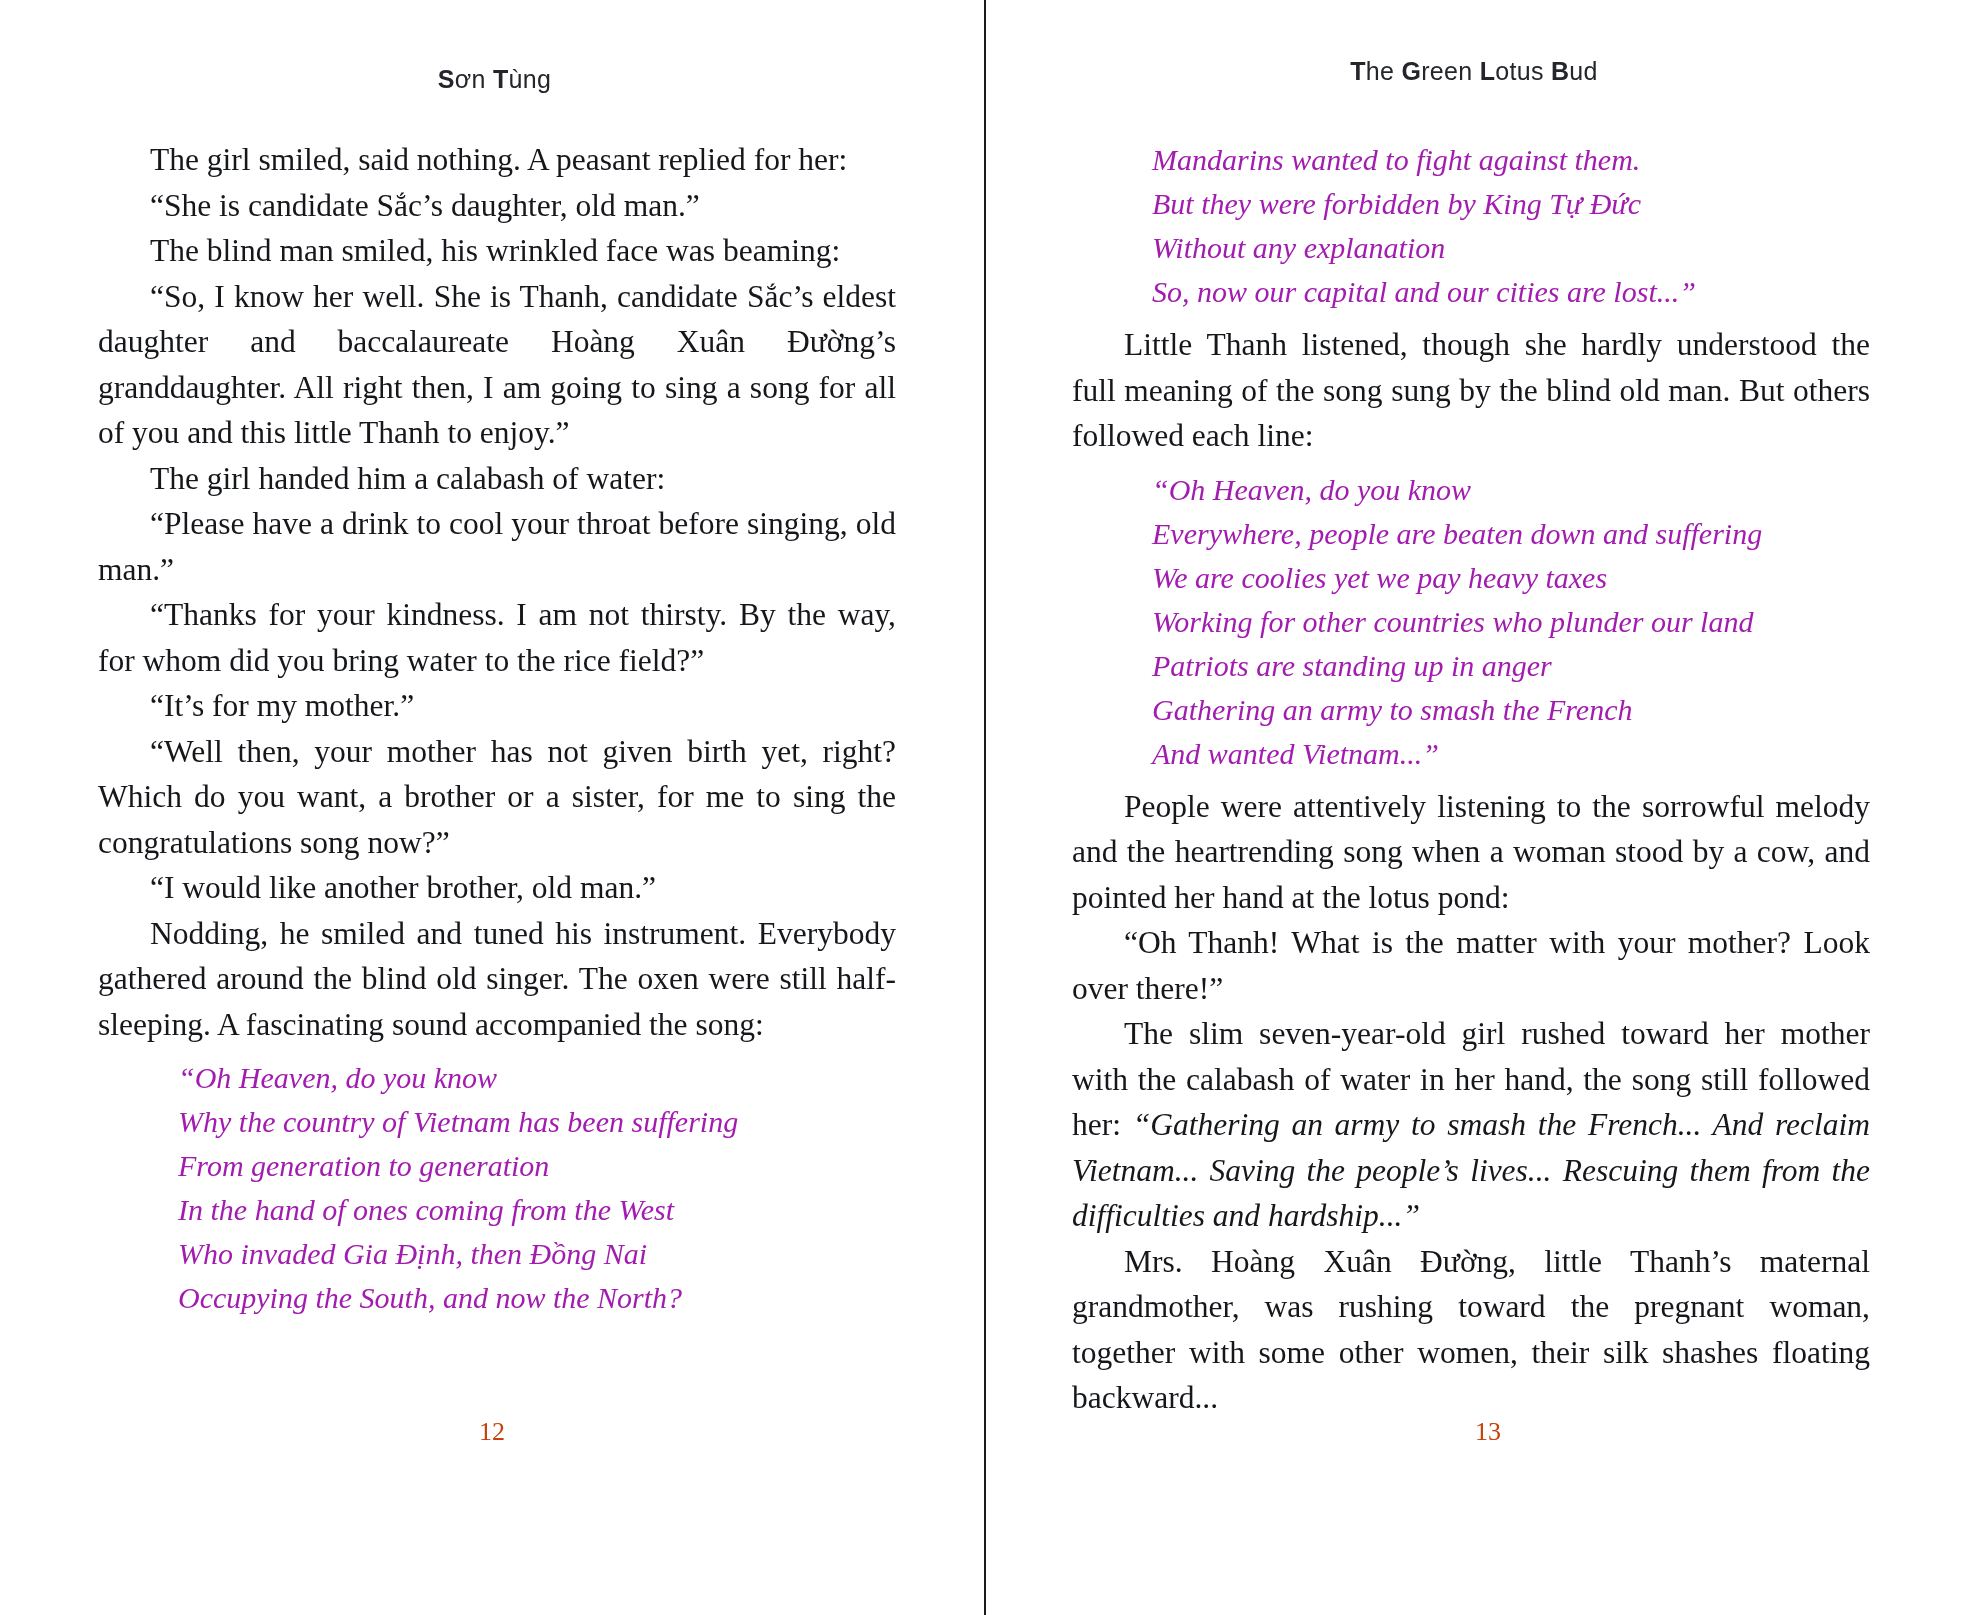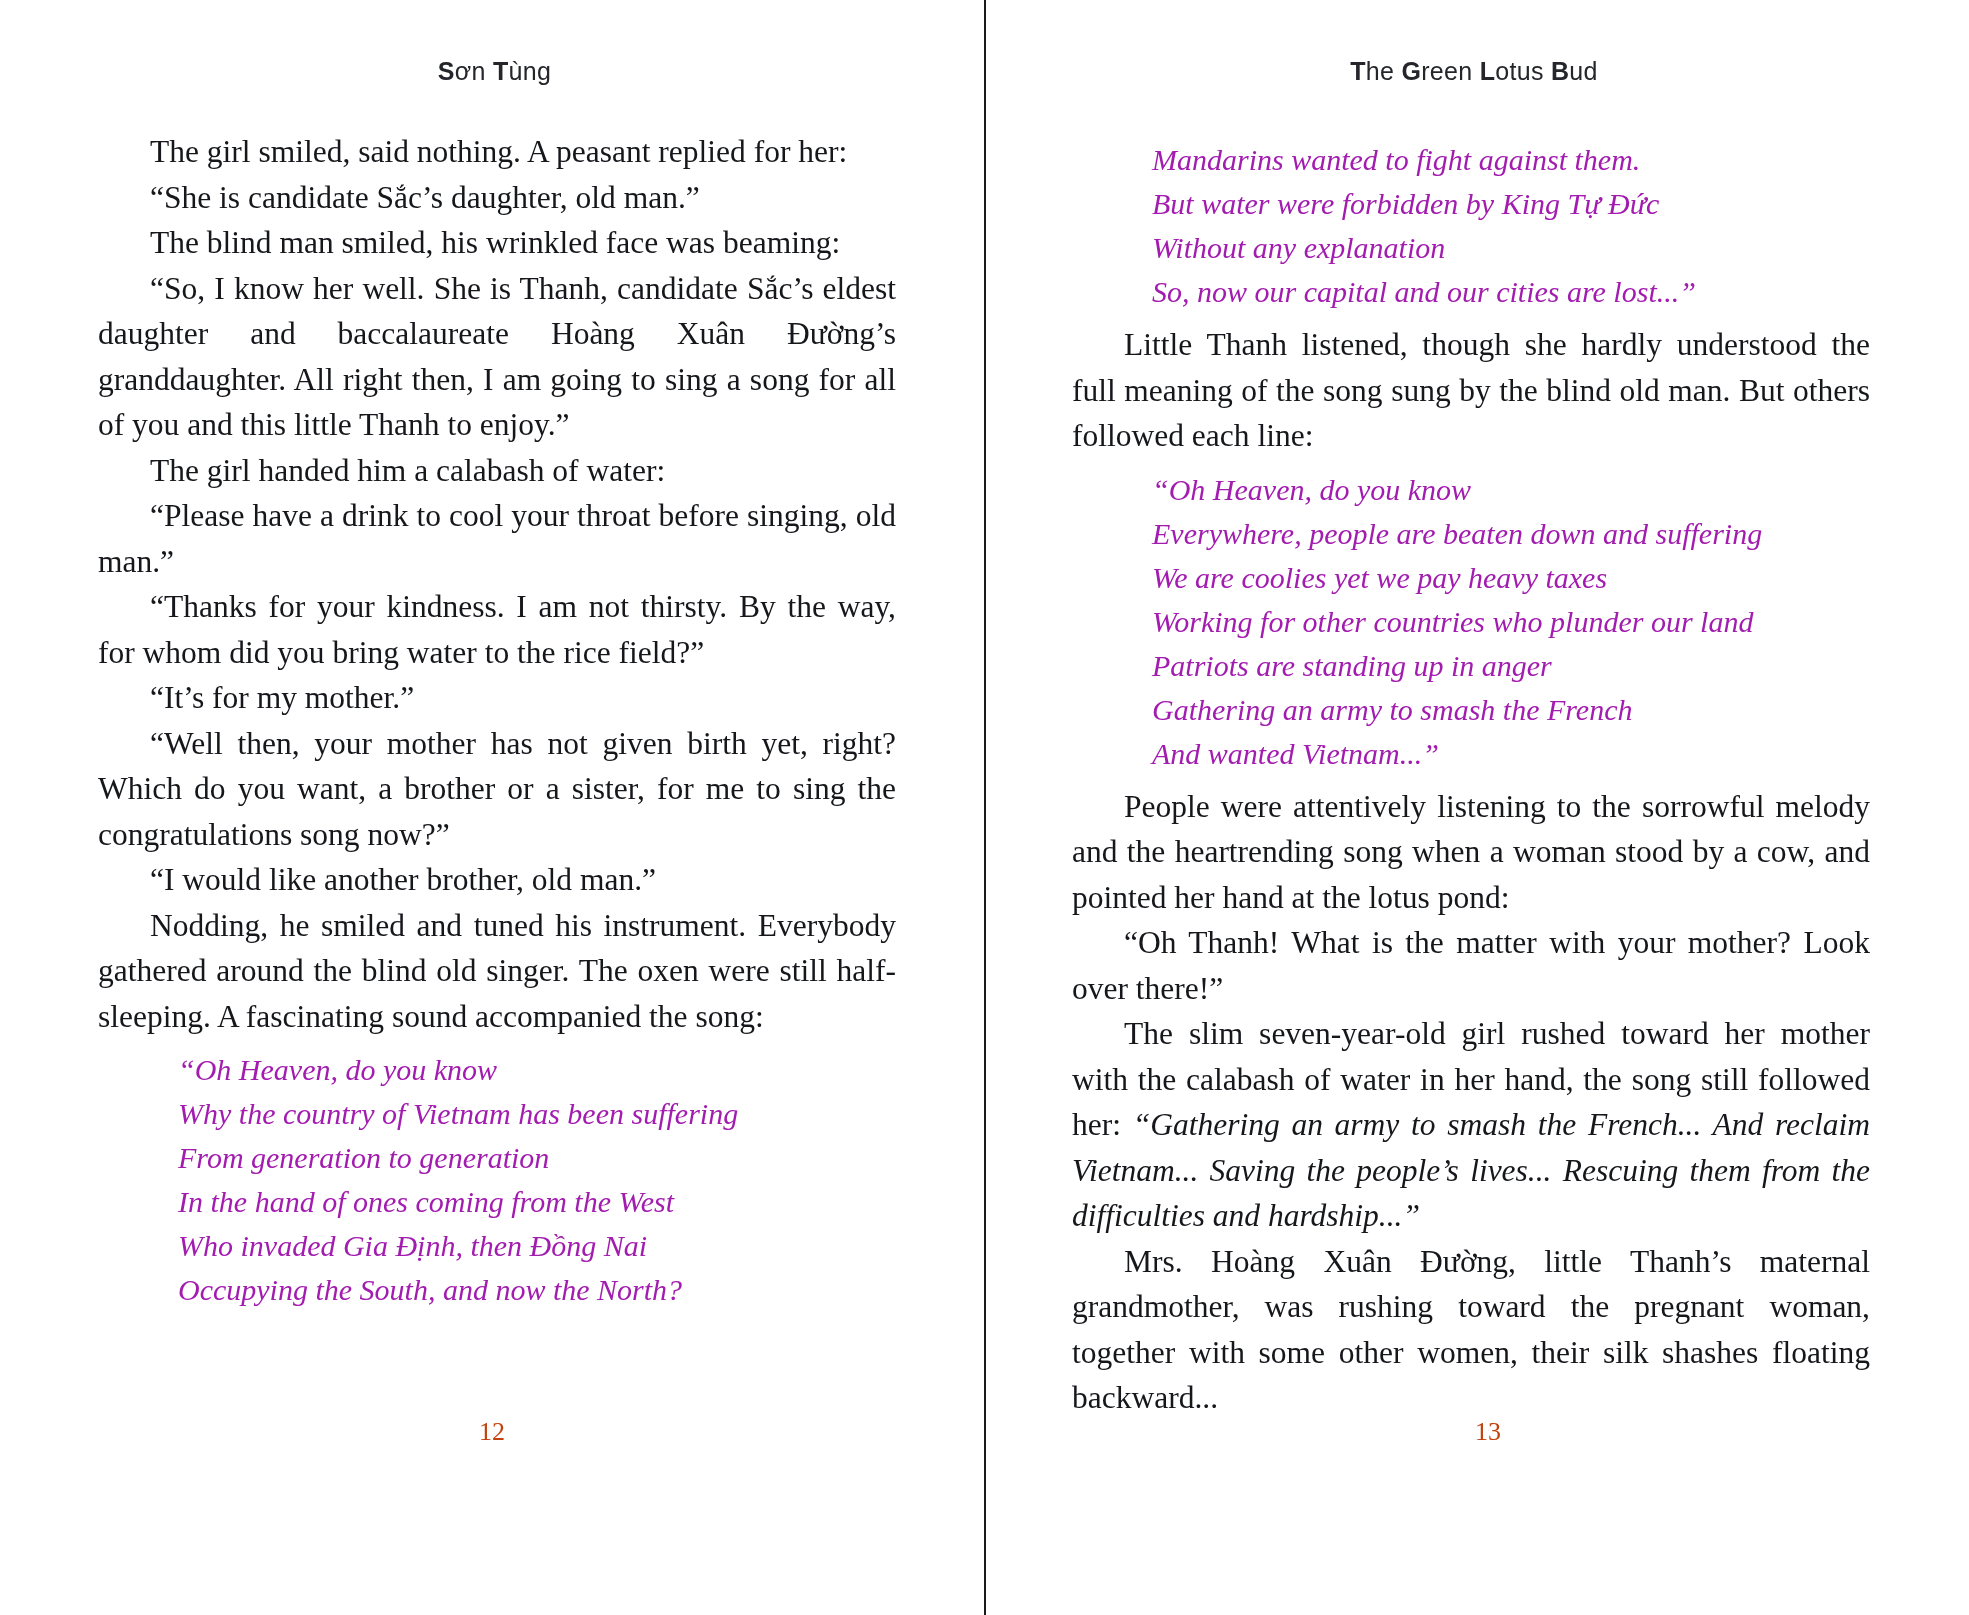--- a/index.html
+++ b/index.html
@@ -25,21 +25,21 @@
     left: 984px;
     width: 2px;
     background: #1a1a1a;
   }
   .page {
     position: relative;
     width: 984px;
     height: 1615px;
     box-sizing: border-box;
   }
-  .page-left  { padding: 0 88px 0 98px; }
+  .page-left  { padding: 8px 88px 0 98px; }
   .page-right { padding: 0 98px 0 88px; }
 
   .running-head {
     font-family: "Liberation Sans", "DejaVu Sans", sans-serif;
     font-size: 25px;
     letter-spacing: 0.3px;
     color: #24262b;
     padding-top: 57px;
     height: 34px;
   }
@@ -126,21 +126,21 @@
   </div>
 
   <div class="gutter-rule"></div>
 
   <div class="page page-right">
     <div class="running-head rh-right"><span><span class="cap">T</span>he</span> <span><span class="cap">G</span>reen</span> <span><span class="cap">L</span>otus</span> <span><span class="cap">B</span>ud</span></div>
     <div class="body-col">
         <div class="spacer-xs"></div>
         <div class="verse">
           <div class="verse-line">Mandarins wanted to fight against them.</div>
-          <div class="verse-line">But water were forbidden by King Tự Đức</div>
+          <div class="verse-line">But they were forbidden by King Tự Đức</div>
           <div class="verse-line">Without any explanation</div>
           <div class="verse-line">So, now our capital and our cities are lost...”</div>
         </div>
         <div class="spacer-sm"></div>
         <p class="para last-line-natural">Little Thanh listened, though she hardly understood the full meaning of the song sung by the blind old man. But others followed each line:</p>
         <div class="spacer-xs"></div>
         <div class="verse">
           <div class="verse-line">“Oh Heaven, do you know</div>
           <div class="verse-line">Everywhere, people are beaten down and suffering</div>
           <div class="verse-line">We are coolies yet we pay heavy taxes</div>

